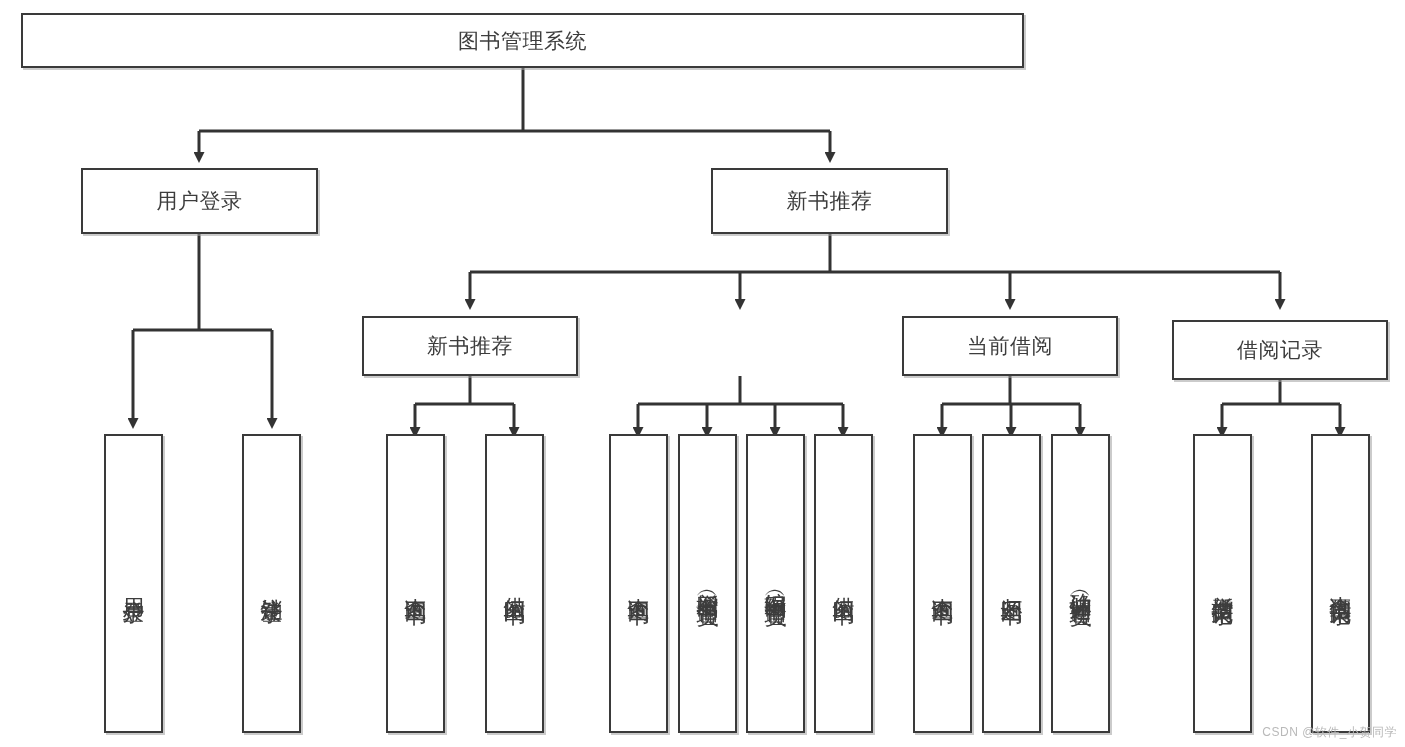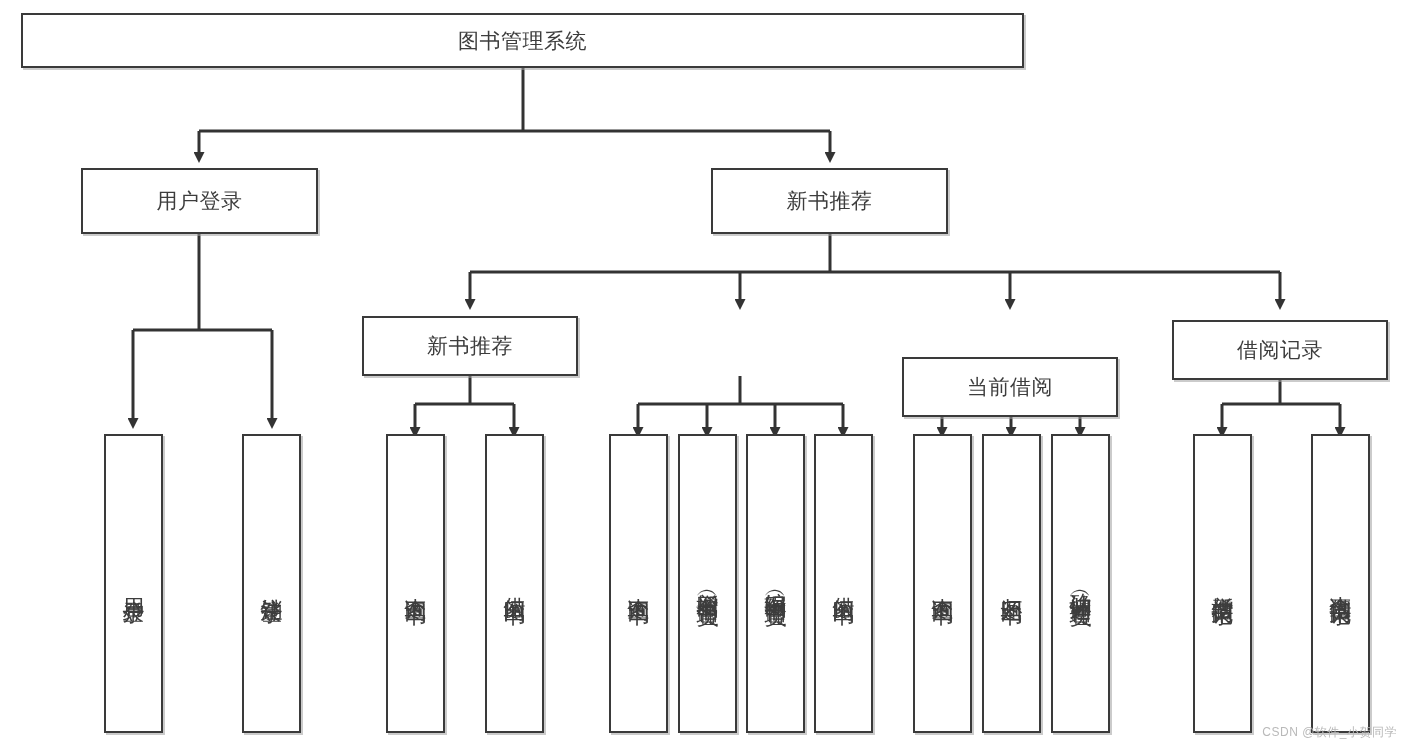--- a/index.html
+++ b/index.html
@@ -131,21 +131,21 @@
   <div class="node horiz" style="left:81px; top:168px; width:237px; height:66px;">
     <span>用户登录</span>
   </div>
   <div class="node horiz" style="left:711px; top:168px; width:237px; height:66px;">
     <span>新书推荐</span>
   </div>
 
   <div class="node horiz" style="left:362px; top:316px; width:216px; height:60px;">
     <span>新书推荐</span>
   </div>
-  <div class="node horiz" style="left:902px; top:316px; width:216px; height:60px;margin-top:41px;">
+  <div class="node horiz" style="left:902px; top:316px; width:216px; height:60px;">
     <span>当前借阅</span>
   </div>
   <div class="node horiz" style="left:1172px; top:320px; width:216px; height:60px;">
     <span>借阅记录</span>
   </div>
 
   <div class="node vert" style="left:104px; top:434px; width:59px; height:299px;">
     <span>用户登录</span>
   </div>
   <div class="node vert" style="left:242px; top:434px; width:59px; height:299px;">

